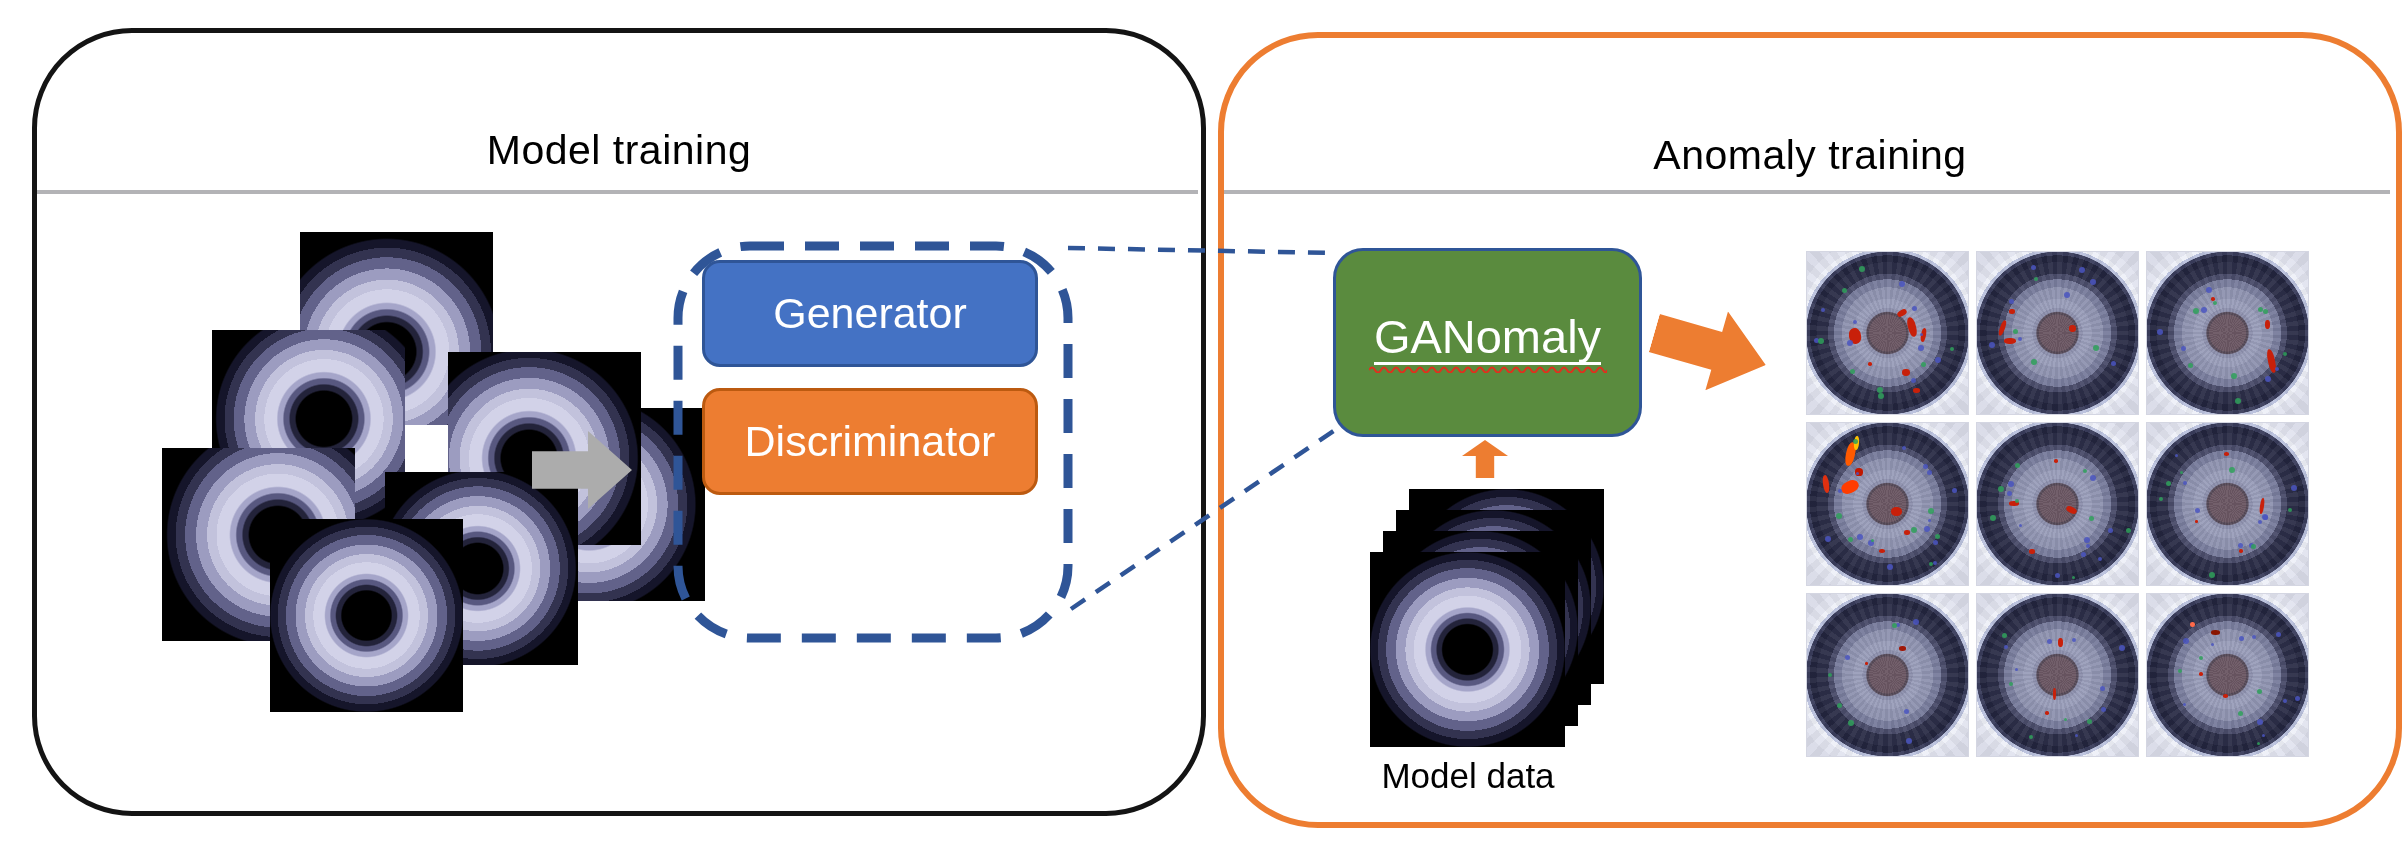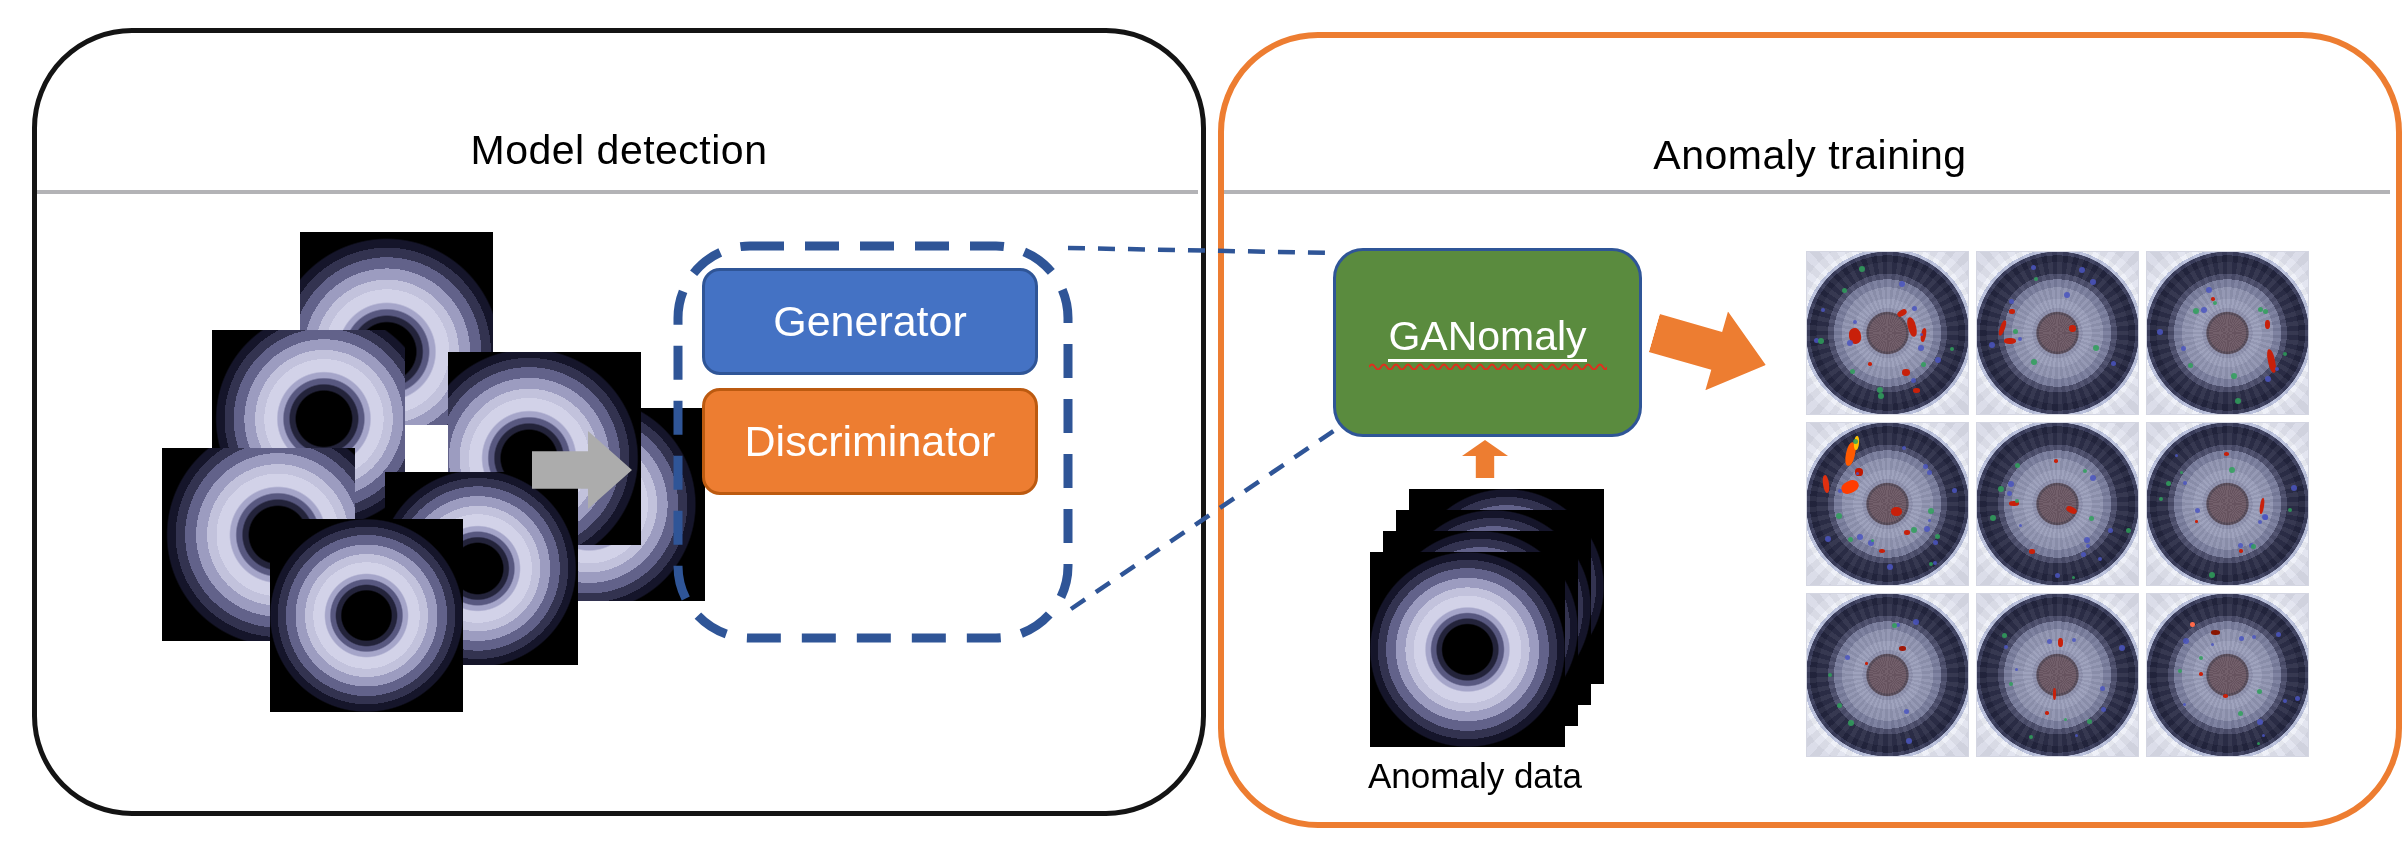--- a/index.html
+++ b/index.html
@@ -38,21 +38,21 @@
     color:#fff;font-size:43px;box-sizing:border-box;
   }
 
   
   .ganomaly-box{
     position:absolute;left:1333px;top:248px;width:309px;height:189px;border-radius:30px;
     background:#5a8b3e;border:3px solid #2F5597;box-sizing:border-box;
     display:flex;flex-direction:column;align-items:center;justify-content:center;
   }
   .ganomaly-text{
-    color:#fff;font-size:41px;line-height:1.05;
+    color:#fff;font-size:47px;line-height:1.05;
     border-bottom:3px solid #fff;padding-bottom:1px;
   }
   .squiggle{margin-top:-1px;}
 
   
   .block-arrow-right{
     clip-path:polygon(0% 26%,56% 26%,56% 0%,100% 50%,56% 100%,56% 74%,0% 74%);
     position:absolute;
   }
   .arrow-gray{left:532px;top:431px;width:100px;height:78px;background:#acacac;}
@@ -85,40 +85,40 @@
 </style>
 </head>
 <body>
 
 <div class="canvas">
 
   <div class="sep left-seg"></div>
   <div class="sep right-seg"></div>
 
   <section class="panel training">
-    <h2 class="panel-title">Model detection</h2>
+    <h2 class="panel-title">Model training</h2>
   </section>
 
   <section class="panel detection">
     <h2 class="panel-title">Anomaly training</h2>
   </section>
 
   <div id="normal-stack">
       <div class="ring-tile" style="left: 300px; top: 232px; width: 193px; height: 193px; --cx: 45%; --cy: 62%;"></div>
       <div class="ring-tile" style="left: 212px; top: 330px; width: 193px; height: 193px; --cx: 58%; --cy: 46%;"></div>
       <div class="ring-tile" style="left: 512px; top: 408px; width: 193px; height: 193px; --cx: 40%; --cy: 50%;"></div>
       <div class="ring-tile" style="left: 448px; top: 352px; width: 193px; height: 193px; --cx: 42%; --cy: 55%;"></div>
       <div class="ring-tile" style="left: 162px; top: 448px; width: 193px; height: 193px; --cx: 60%; --cy: 45%;"></div>
       <div class="ring-tile" style="left: 385px; top: 472px; width: 193px; height: 193px; --cx: 48%; --cy: 50%;"></div>
       <div class="ring-tile" style="left: 270px; top: 519px; width: 193px; height: 193px; --cx: 50%; --cy: 50%;"></div>
     </div>
 
   <div class="block-arrow-right arrow-gray"></div>
 
-  <div class="comp-box" style="top: 268px; background: rgb(68, 114, 196); border: 3px solid rgb(47, 85, 151);">
+  <div class="comp-box" style="top: 260px; background: rgb(68, 114, 196); border: 3px solid rgb(47, 85, 151);">
     <span>Generator</span>
   </div>
   <div class="comp-box" style="top: 388px; background: rgb(237, 125, 49); border: 3px solid rgb(188, 90, 16);">
     <span>Discriminator</span>
   </div>
 
   <svg class="connectors" width="2406" height="842" viewBox="0 0 2406 842">
     <rect x="678" y="246" width="390" height="392" rx="72" fill="none" stroke="#2F5597" stroke-width="9" stroke-dasharray="34 21"></rect>
     <line x1="1068" y1="248" x2="1335" y2="253" stroke="#2F5597" stroke-width="4.5" stroke-dasharray="17 13"></line>
     <line x1="1071" y1="609" x2="1335" y2="430" stroke="#2F5597" stroke-width="4.5" stroke-dasharray="17 13"></line>
@@ -133,21 +133,21 @@
 
   <div class="arrow-orange-up"></div>
   <div class="block-arrow-right arrow-orange-out"></div>
 
   <div id="unseen-stack">
       <div class="ring-tile" style="left: 1409px; top: 489px; width: 195px; height: 195px; --cx: 50%; --cy: 50%;"></div>
       <div class="ring-tile" style="left: 1396px; top: 510px; width: 195px; height: 195px; --cx: 50%; --cy: 50%;"></div>
       <div class="ring-tile" style="left: 1383px; top: 531px; width: 195px; height: 195px; --cx: 50%; --cy: 50%;"></div>
       <div class="ring-tile" style="left: 1370px; top: 552px; width: 195px; height: 195px; --cx: 50%; --cy: 50%;"></div>
     </div>
-  <div class="stack-label" style="left:1368px;top:756px;width:200px;">Anomaly data</div>
+  <div class="stack-label" style="left:1368px;top:756px;width:200px;">Model data</div>
 
   <div class="result-grid" id="result-grid">
       <div class="result-cell">
         <div class="blob" style="left: 26%; top: 47%; width: 12px; height: 16px; background: rgb(200, 32, 10); transform: rotate(-10deg);"></div>
         <div class="blob" style="left: 63%; top: 40%; width: 8px; height: 20px; background: rgb(200, 32, 10); transform: rotate(-15deg);"></div>
         <div class="blob" style="left: 71%; top: 47%; width: 5px; height: 14px; background: rgb(200, 32, 10); transform: rotate(10deg);"></div>
         <div class="blob" style="left: 56%; top: 36%; width: 10px; height: 6px; background: rgb(200, 32, 10); transform: rotate(-30deg);"></div>
         <div class="blob" style="left: 59%; top: 72%; width: 8px; height: 7px; background: rgb(200, 32, 10); transform: rotate(0deg);"></div>
         <div class="blob" style="left: 66%; top: 84%; width: 7px; height: 5px; background: rgb(200, 32, 10); transform: rotate(0deg);"></div>
         <div class="blob" style="left: 38%; top: 68%; width: 4px; height: 4px; background: rgb(200, 32, 10); transform: rotate(0deg);"></div>

